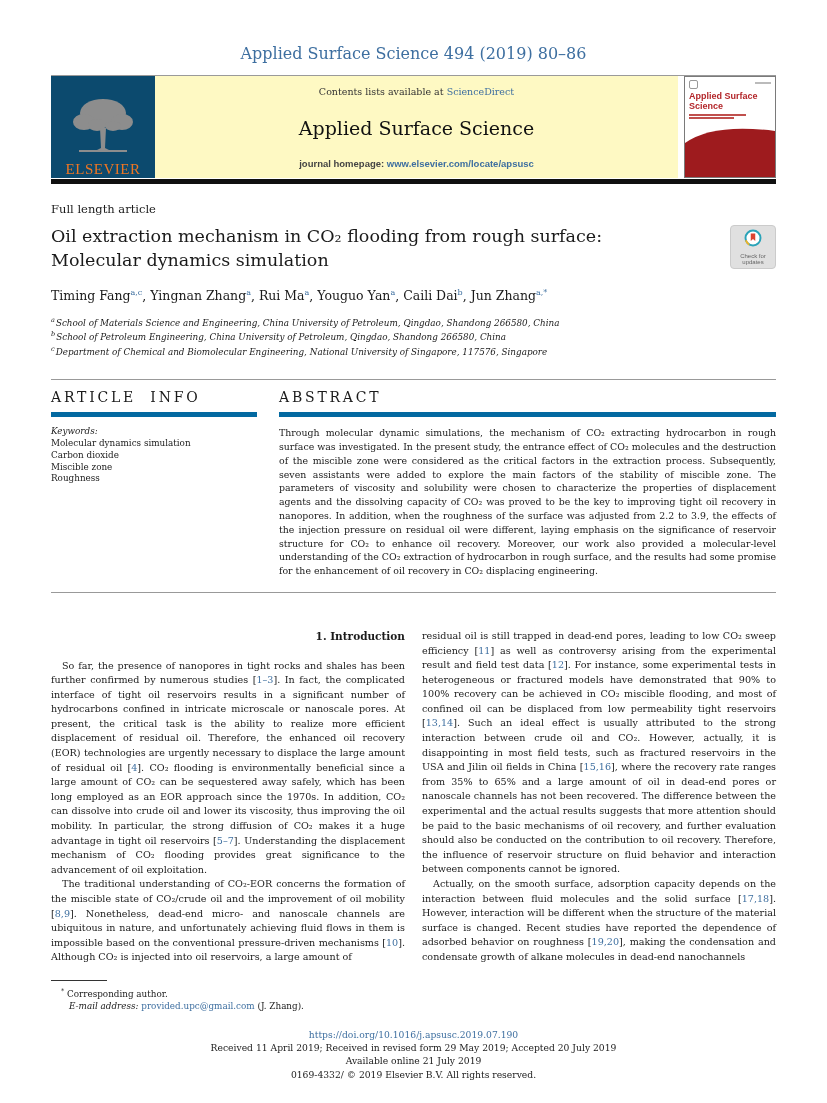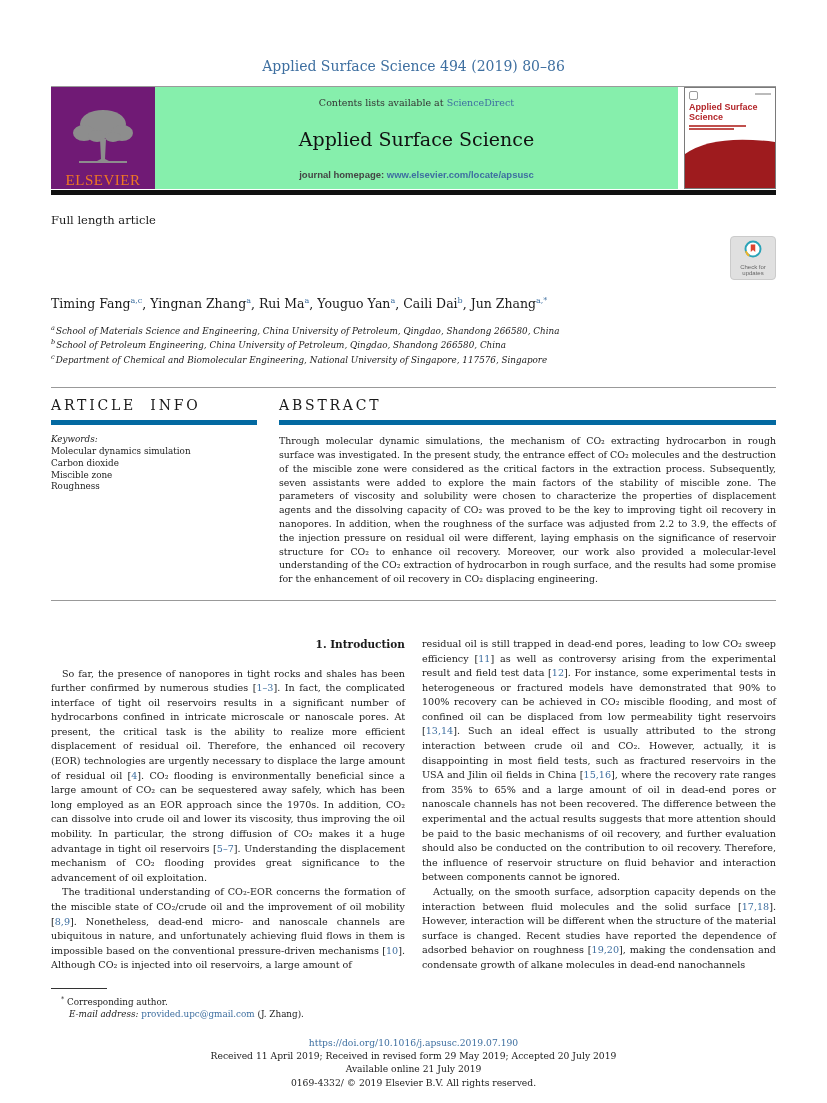--- a/index.html
+++ b/index.html
@@ -1,26 +1,26 @@
 <!DOCTYPE html>
 <html><head>
 <meta charset="utf-8">
 <style>
   html,body { margin:0; padding:0; background:#fff; }
   .page { width:827px; height:1103px; background:#fff; position:relative; overflow:hidden;
           font-family:"DejaVu Serif", serif; color:#1a1a1a; }
   .content { padding:0 51px; }
 
-  .running-head { text-align:center; padding-top:44px; font-size:14px; color:#3e6fa0;margin-top:14px; }
+  .running-head { text-align:center; padding-top:44px; font-size:16px; color:#3e6fa0; }
 
   .banner-wrap { margin-top:12px; border-top:1.5px solid #9a9a9a; display:flex; align-items:stretch; height:102px; }
-  .logo-box { width:104px; background:#701a75; display:flex; flex-direction:column; align-items:center;
+  .logo-box { width:104px; background:#0c4a6e; display:flex; flex-direction:column; align-items:center;
               justify-content:flex-end; padding:3px 0 0 0; }
   .elsevier-word { font-family:"Liberation Serif", serif; color:#ee7623; font-size:15px; letter-spacing:.5px; margin-top:1px; }
-  .banner-mid { flex:1; background:#86efac; text-align:center; display:flex; flex-direction:column;
+  .banner-mid { flex:1; background:#fef9c3; text-align:center; display:flex; flex-direction:column;
                 justify-content:space-between; padding:10px 8px 9px; }
   .contents-line { font-size:9.5px; color:#333; }
   .journal-title { font-size:19px; color:#111; }
   .homepage-line { font-family:"Liberation Sans", sans-serif; font-size:9.5px; font-weight:bold; color:#444; }
   .link { color:#3e6fa0; text-decoration:none; cursor:pointer; }
   .cite { color:#3e6fa0; }
 
   .cover-box { width:90px; margin-left:6px; border:1px solid #7a7a7a; background:#fff; position:relative; overflow:hidden; }
   .cover-top { padding:3px 4px 0; }
   .cover-marks { display:flex; justify-content:space-between; }
@@ -125,20 +125,21 @@
         <svg class="cover-curve" viewBox="0 0 90 56" preserveAspectRatio="none">
           <path d="M0 22 Q 28 2 90 10 L90 56 L0 56 Z" fill="#9e1b1e"></path>
         </svg>
       </div>
     </div>
     <div class="black-bar"></div>
 
     <div class="article-type">Full length article</div>
 
     <div class="title-row">
+      <div class="article-title">Oil extraction mechanism in CO₂ flooding from rough surface: Molecular dynamics simulation</div>
       <div class="badge">
         <span>
           <svg width="18" height="18" viewBox="0 0 24 24">
             <circle cx="12" cy="12" r="10" fill="#fff" stroke="#2aa3b8" stroke-width="2.6"></circle>
             <path d="M2.6 15 A10 10 0 0 0 7 21" fill="none" stroke="#f0b429" stroke-width="2.6"></path>
             <path d="M9 6 h6 v10 l-3 -2.6 L9 16 Z" fill="#dd4330"></path>
           </svg>
         </span>
         <div class="badge-text">Check for updates</div>
       </div>

